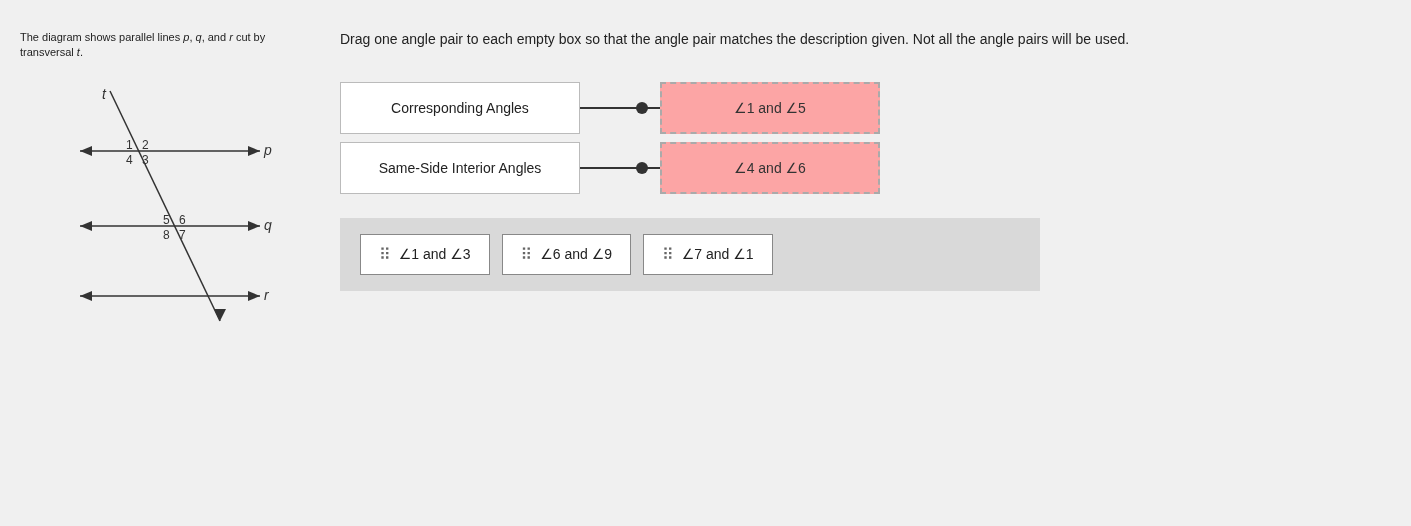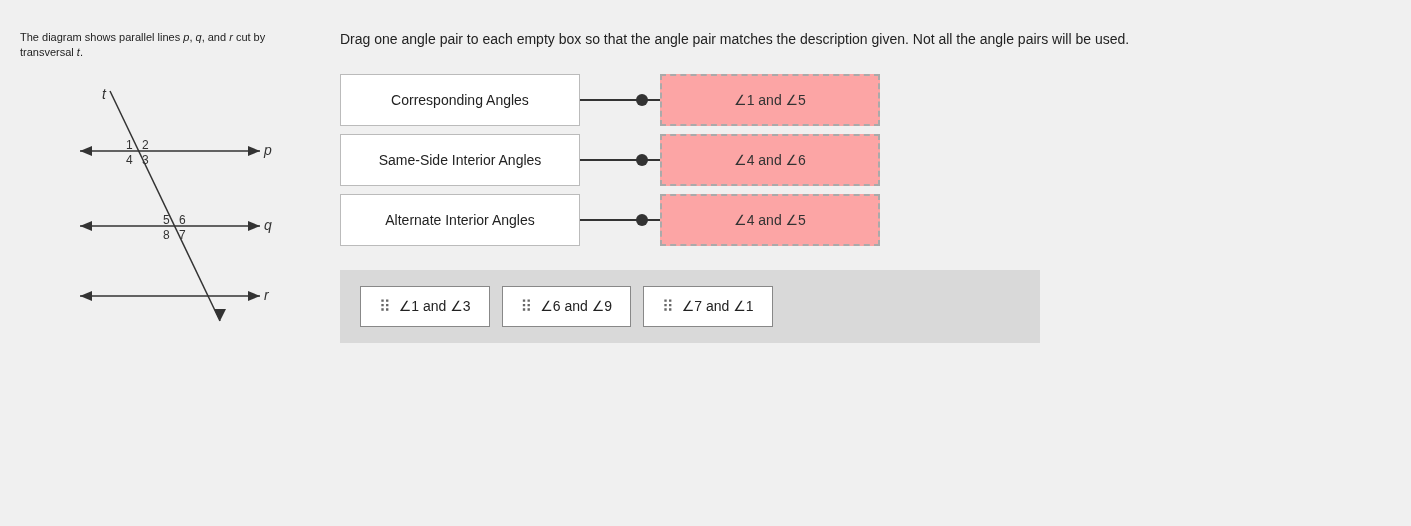--- a/index.html
+++ b/index.html
@@ -43,21 +43,21 @@
 
     
     .right-panel {
       flex: 1;
       padding-top: 10px;
     }
     .right-panel .instructions {
       font-size: 14px;
       line-height: 1.4;
       color: #222;
-      margin-bottom: 24px;
+      margin-bottom: 32px;
       max-width: 800px;
     }
 
     
     .matching-container {
       display: flex;
       flex-direction: column;
       gap: 8px;
       margin-bottom: 24px;
     }
@@ -205,35 +205,20 @@
           <line x1="0" y1="26" x2="60" y2="26" stroke="#333" stroke-width="2"></line>
           <circle cx="62" cy="26" r="6" fill="#333"></circle>
           <line x1="66" y1="26" x2="80" y2="26" stroke="#333" stroke-width="2"></line>
         </svg>
       </div>
       <div class="match-answer-box">
         <span>∠4 and ∠6</span>
       </div>
     </div>
 
-    <div class="match-row">
-      <div class="match-label-box">
-        <span>Alternate Interior Angles</span>
-      </div>
-      <div class="connector">
-        <svg viewBox="0 0 80 52" xmlns="http://www.w3.org/2000/svg">
-          <line x1="0" y1="26" x2="60" y2="26" stroke="#333" stroke-width="2"></line>
-          <circle cx="62" cy="26" r="6" fill="#333"></circle>
-          <line x1="66" y1="26" x2="80" y2="26" stroke="#333" stroke-width="2"></line>
-        </svg>
-      </div>
-      <div class="match-answer-box">
-        <span>∠4 and ∠5</span>
-      </div>
-    </div>
 
 
   </div>
 
   <div class="options-area">
     <div class="drag-option">
       <span class="drag-handle">⠿</span>
       <span>∠1 and ∠3</span>
     </div>
     <div class="drag-option">

